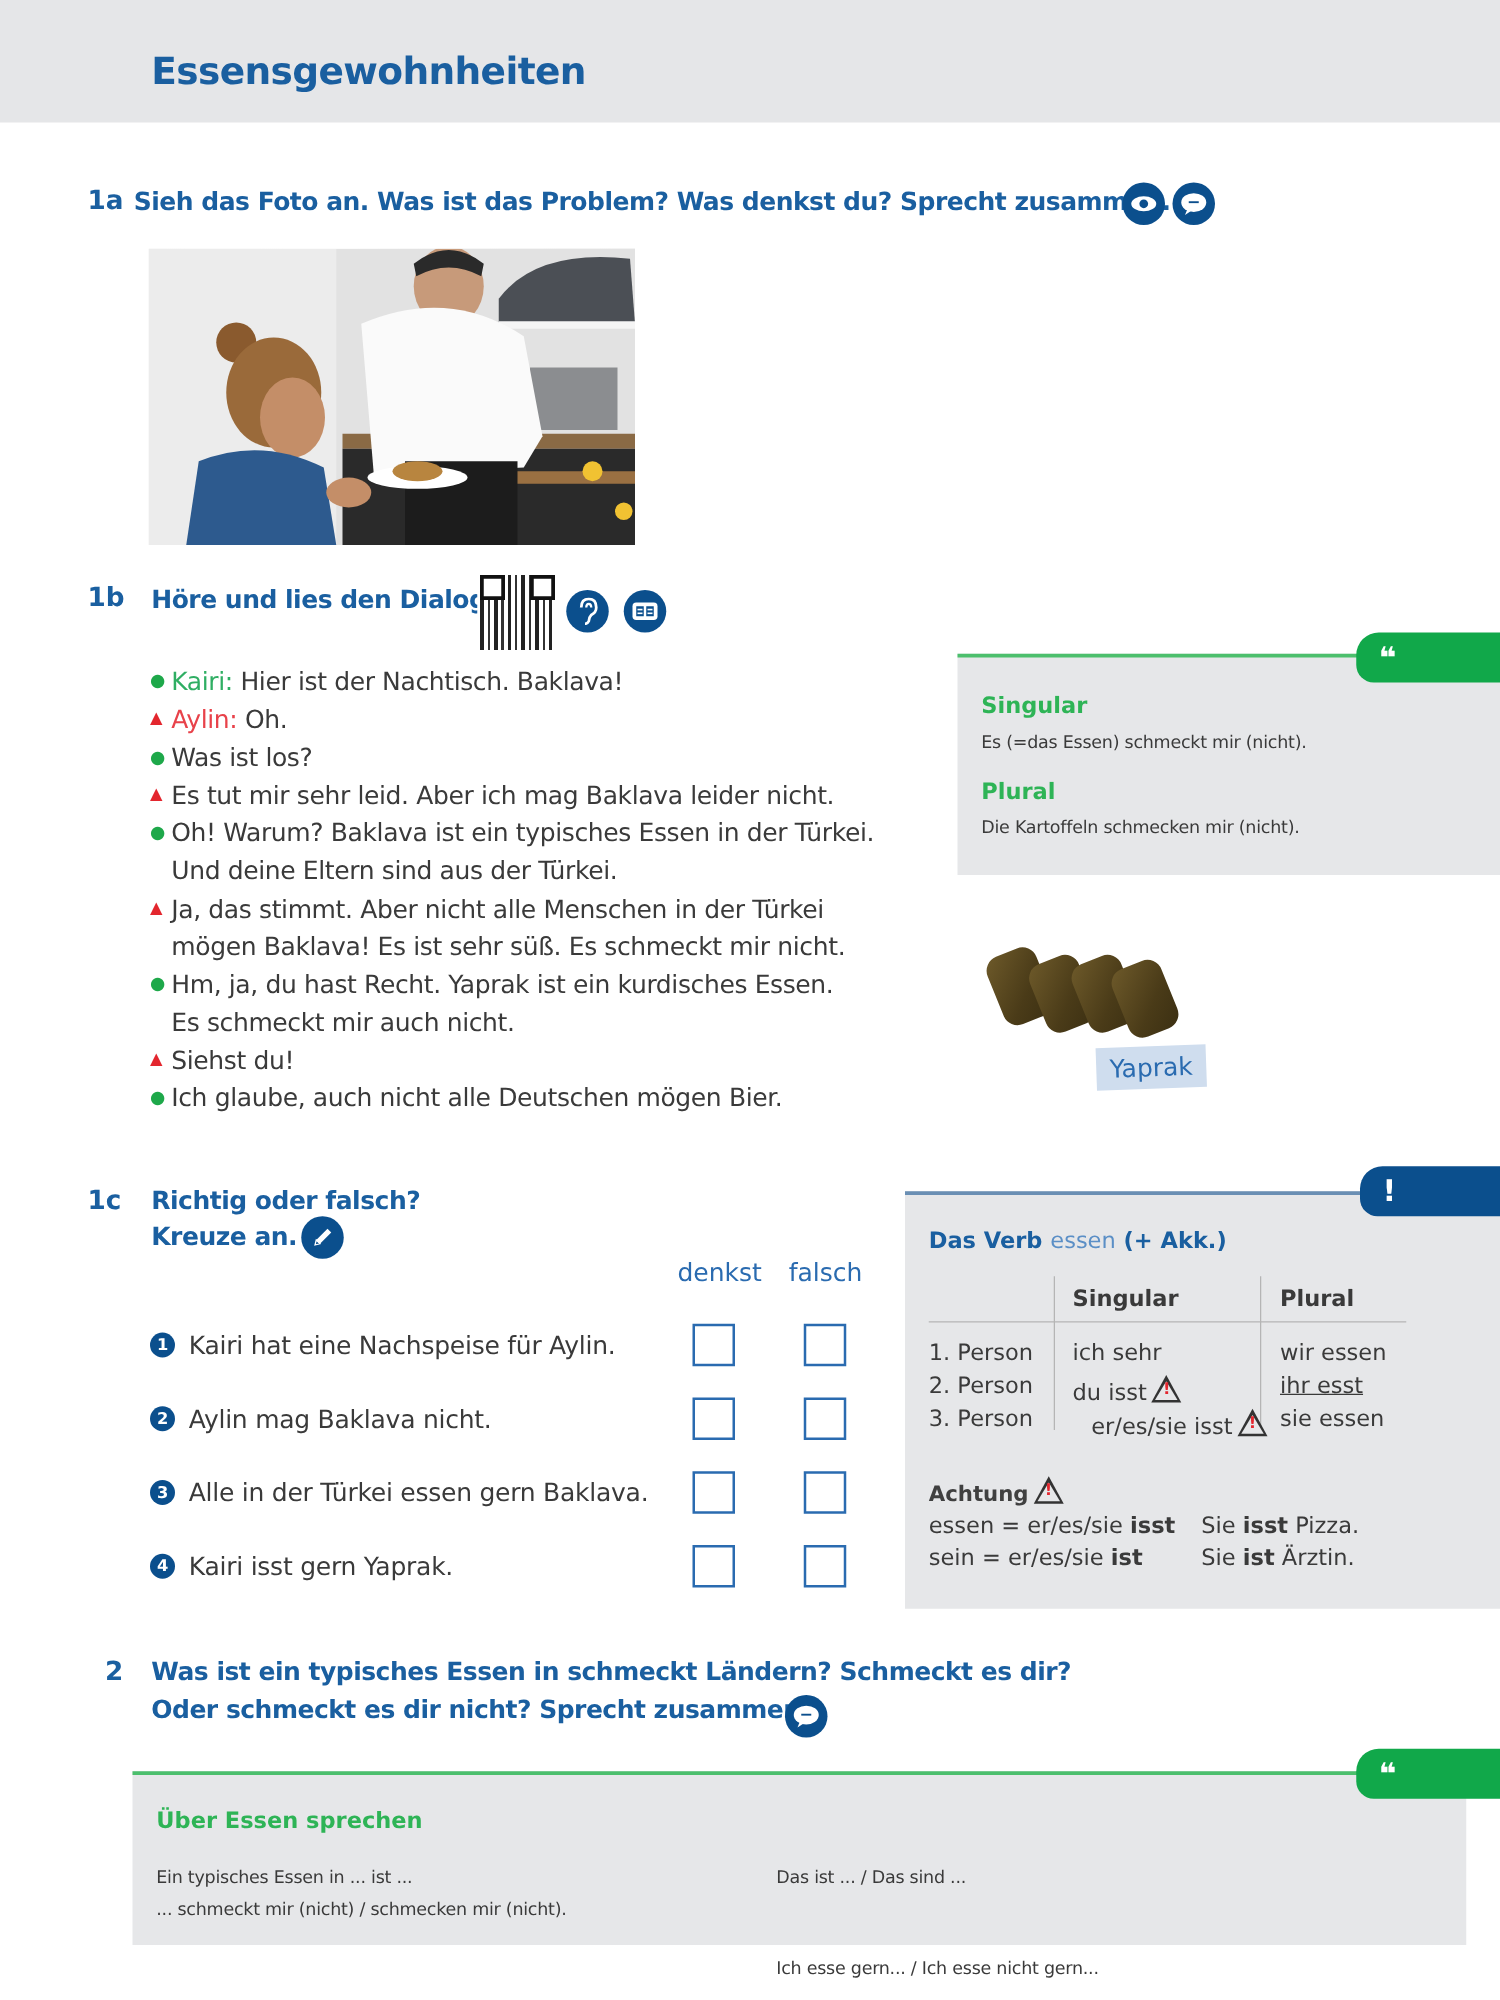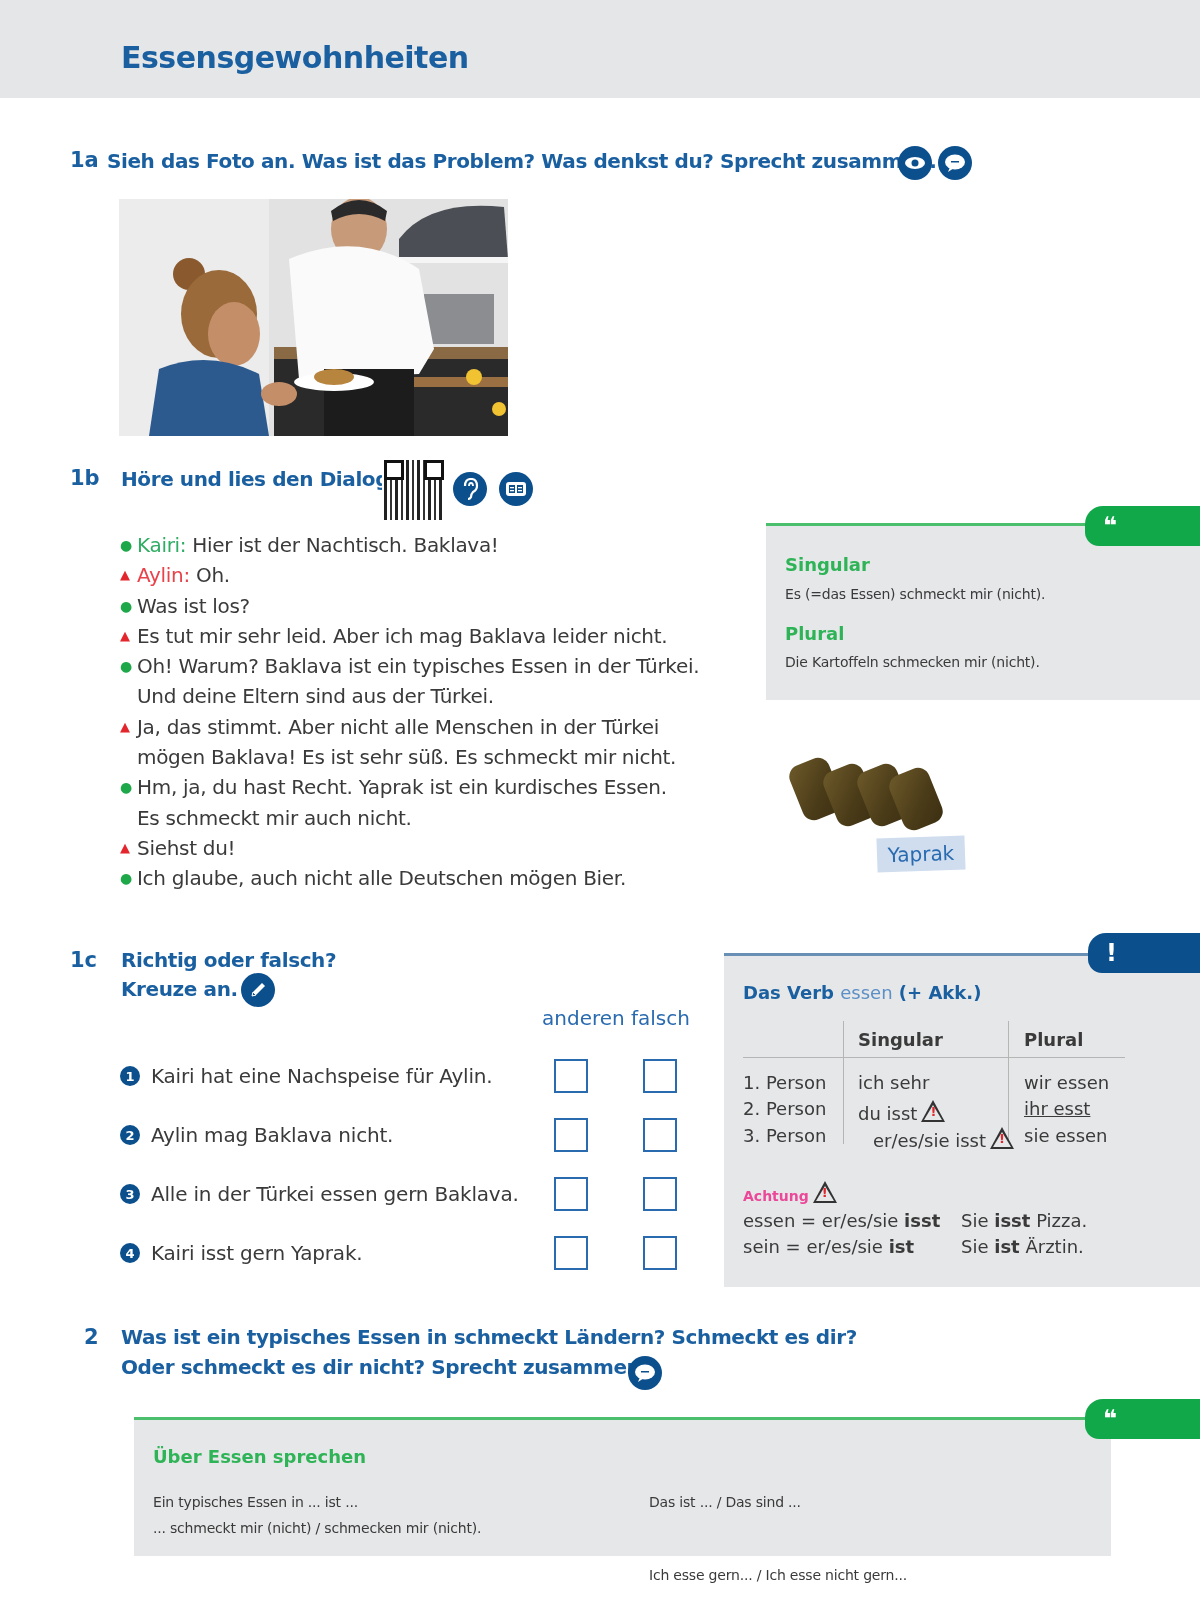--- a/index.html
+++ b/index.html
@@ -108,21 +108,21 @@
     border-left: 12px solid transparent; border-right: 12px solid transparent; border-bottom: 22px solid #333;
     margin-left: 4px;
   }
   .warn-tri::after {
     content: "!"; position: absolute; left: -3px; top: 4px; color: #e3262e; font-size: 13px; font-weight: bold;
   }
   .warn-inner {
     position: absolute; left: -9px; top: 5px; width: 0; height: 0;
     border-left: 9px solid transparent; border-right: 9px solid transparent; border-bottom: 15px solid #e6e7e9;
   }
-  .achtung { color: #ec4899; font-weight: bold; font-size: 14px; }
+  .achtung { color: #404040; font-weight: bold; font-size: 17px; }
   b { font-weight: bold; }
 </style>
 </head>
 <body>
 
 <div class="header-band"></div>
 <h1 class="page-title">Essensgewohnheiten</h1>
 
 <div class="ex-num" style="left:70px;top:148px;">1a</div>
 <div class="ex-text" style="left:107px;top:146px;">Sieh das Foto an. Was ist das Problem? Was denkst du? Sprecht zusammen.</div>
@@ -254,21 +254,21 @@
 
 <div class="ex-num" style="left:70px;top:948px;">1c</div>
 <div class="ex-text" style="left:121px;top:945px;text-align:center;">Richtig oder falsch?</div>
 <div class="ex-text" style="left:121px;top:974px;">Kreuze an.</div>
 <div class="round-icon" style="left:241px;top:973px;">
   <svg width="18" height="18" viewBox="0 0 18 18">
       <path d="M3 15 L4 11 L13 2 L16 5 L7 14 Z" fill="#fff"></path>
       <path d="M3 15 L4 11 L7 14 Z" fill="#0b4f8d" stroke="#fff" stroke-width="1"></path>
     </svg>
 </div>
-<div class="col-head" style="left:542px;top:1006px;">anderen</div>
+<div class="col-head" style="left:542px;top:1006px;">denkst</div>
 <div class="col-head" style="left:631px;top:1006px;">falsch</div>
 
 <div class="q-row" style="top:1064px;">
     <span class="num-badge">1</span>
     <span>Kairi hat eine Nachspeise für Aylin.</span>
   </div>
 <div class="cbox" style="left:554px;top:1059px;"></div>
 <div class="cbox" style="left:643px;top:1059px;"></div>
 
 <div class="q-row" style="top:1123px;">
@@ -328,20 +328,20 @@
 <div class="ex-text" style="left:121px;top:1322px;">Was ist ein typisches Essen in schmeckt Ländern? Schmeckt es dir?</div>
 <div class="ex-text" style="left:121px;top:1352px;">Oder schmeckt es dir nicht? Sprecht zusammen.</div>
 <div class="round-icon" style="left:628px;top:1356px;">
   <svg width="22" height="20" viewBox="0 0 22 20">
       <ellipse cx="11" cy="9" rx="10" ry="7.5" fill="#fff"></ellipse>
       <path d="M6 14 L4 19 L10 15 Z" fill="#fff"></path>
       <rect x="7" y="8" width="8" height="1.5" fill="#0b4f8d"></rect>
     </svg>
 </div>
 
-<div class="box box-top-green" style="left:134px;top:1417px;width:977px;height:139px;">
+<div class="box box-top-green" style="left:106px;top:1417px;width:1067px;height:139px;">
   <div class="green-h" style="position:absolute;left:19px;top:26px;">Über Essen sprechen</div>
   <div class="box-text" style="position:absolute;left:19px;top:68px;">Ein typisches Essen in ... ist ...</div>
   <div class="box-text" style="position:absolute;left:19px;top:94px;">... schmeckt mir (nicht) / schmecken mir (nicht).</div>
   <div class="box-text" style="position:absolute;left:515px;top:68px;">Das ist ... / Das sind ...</div>
   <div class="box-text" style="position:absolute;left:515px;top:94px;margin-top:47px;">Ich esse gern... / Ich esse nicht gern...</div>
 </div>
 <div class="brush green" style="left:1085px;top:1399px;width:115px;">❝</div>
 
 </body></html>

